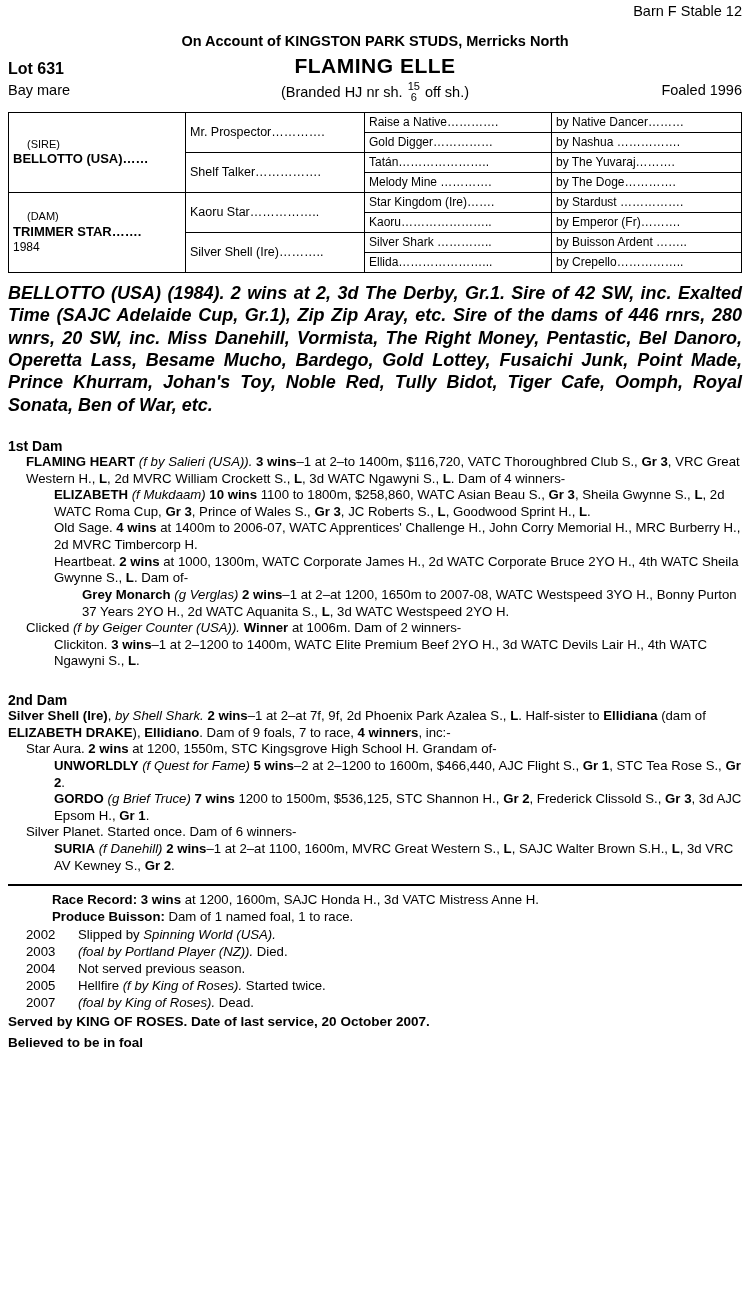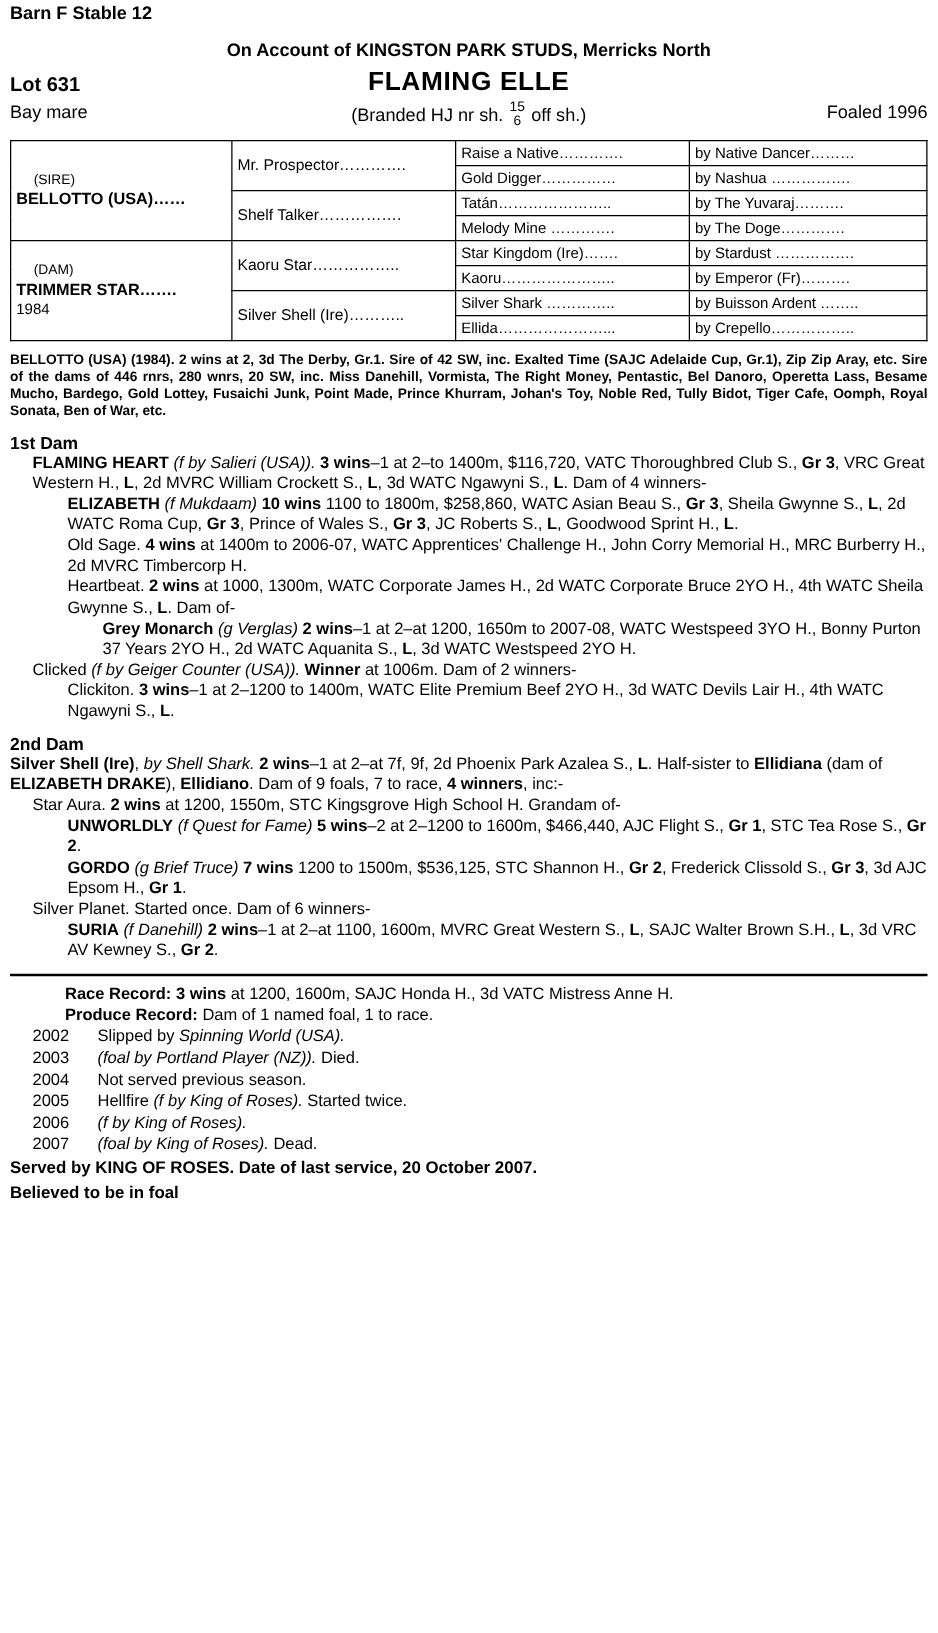--- a/index.html
+++ b/index.html
@@ -14,22 +14,22 @@
     font-size: 13px;
   }
   .page {
     width: 750px;
     min-height: 1306px;
     box-sizing: border-box;
     padding: 4px 8px 6px 8px;
     position: relative;
   }
   .barn {
-    text-align: left;
-    font-weight: bold;
+    text-align: right;
+    font-weight: normal;
     font-size: 14.5px;
     line-height: 1.1;
   }
   .account {
     text-align: center;
     font-weight: bold;
     font-size: 14.5px;
     line-height: 1.25;
     margin-top: 12px;
   }
@@ -111,29 +111,30 @@
     font-size: 12px;
   }
   td.col2 { width: 170px; font-size: 12.5px; }
   td.col3 { width: 178px; font-size: 12px; }
   td.col4 { font-size: 12px; }
 
   
   .siresum {
     margin-top: 9px;
     font-weight: bold;
-    font-size: 11px;
+    font-style: italic;
+    font-size: 18px;
     line-height: 1.24;
     text-align: justify;
   }
 
   .damhead {
     font-weight: bold;
     font-size: 14px;
-    margin-top: 9px;
+    margin-top: 22px;
   }
   .body {
     font-size: 13.2px;
     line-height: 1.26;
   }
   .body p {
     margin: 0;
     text-indent: 0;
   }
   .i1 { padding-left: 18px; text-indent: -18px; }
@@ -267,43 +268,39 @@
     </div>
 
   <hr class="sep">
 
   <div class="rec">
     <div>
       <span class="lbl">Race Record:</span>
       <span id="race-record-text"><b>3 wins</b> at 1200, 1600m, SAJC Honda H., 3d VATC Mistress Anne H.</span>
     </div>
     <div>
-      <span class="lbl">Produce Record:</span>
+      <span class="lbl">Produce Buisson:</span>
       <span>Dam of 1 named foal, 1 to race.</span>
     </div>
     <div id="produce-rows">
         <div class="prodrow">
           <div class="prodyear">2002</div>
           <div class="prodtxt">Slipped by <i>Spinning World (USA).</i></div>
         </div>
         <div class="prodrow">
           <div class="prodyear">2003</div>
           <div class="prodtxt"><i>(foal by Portland Player (NZ)).</i>  Died.</div>
         </div>
         <div class="prodrow">
           <div class="prodyear">2004</div>
           <div class="prodtxt">Not served previous season.</div>
         </div>
         <div class="prodrow">
           <div class="prodyear">2005</div>
           <div class="prodtxt">Hellfire <i>(f by King of Roses).</i> Started twice.</div>
-        </div>
-        <div class="prodrow">
-          <div class="prodyear">2006</div>
-          <div class="prodtxt"><i>(f by King of Roses).</i></div>
         </div>
         <div class="prodrow">
           <div class="prodyear">2007</div>
           <div class="prodtxt"><i>(foal by King of Roses).</i> Dead.</div>
         </div>
       </div>
     <div class="footline">Served by KING OF ROSES. Date of last service, 20 October 2007.</div>
     <div class="footline">Believed to be in foal</div>
   </div>
 

